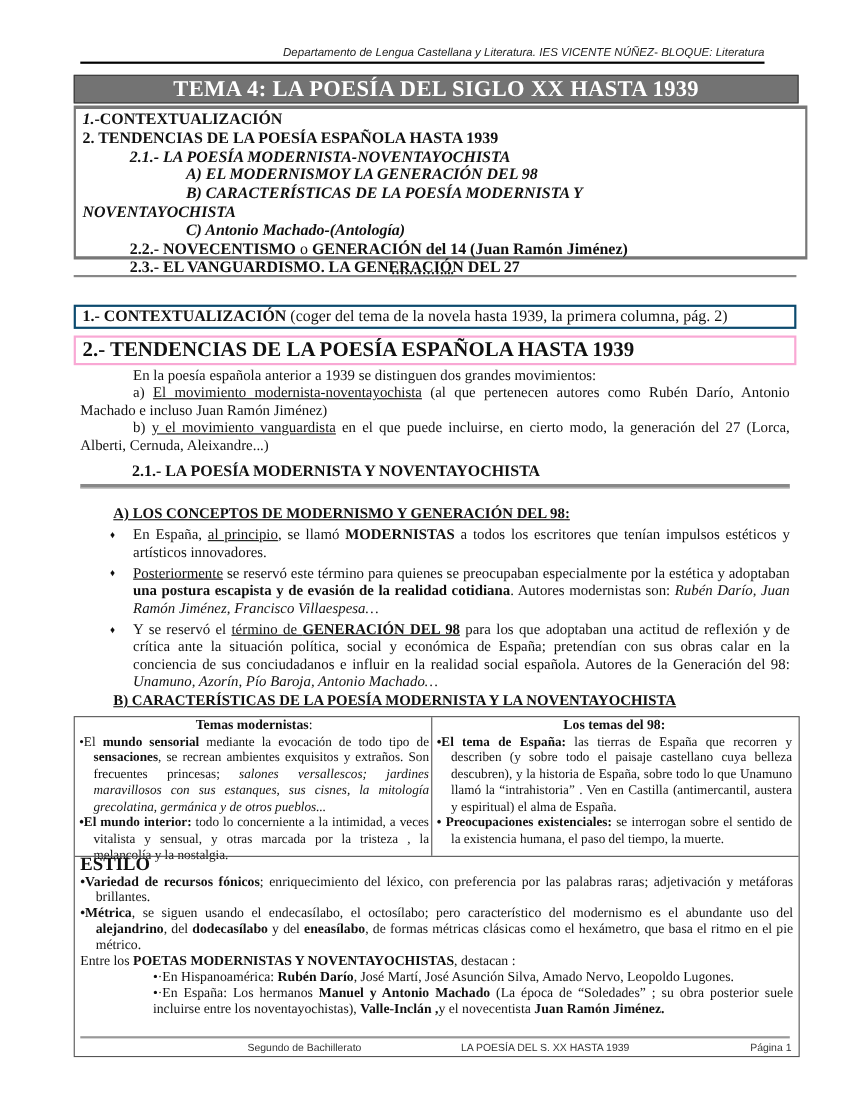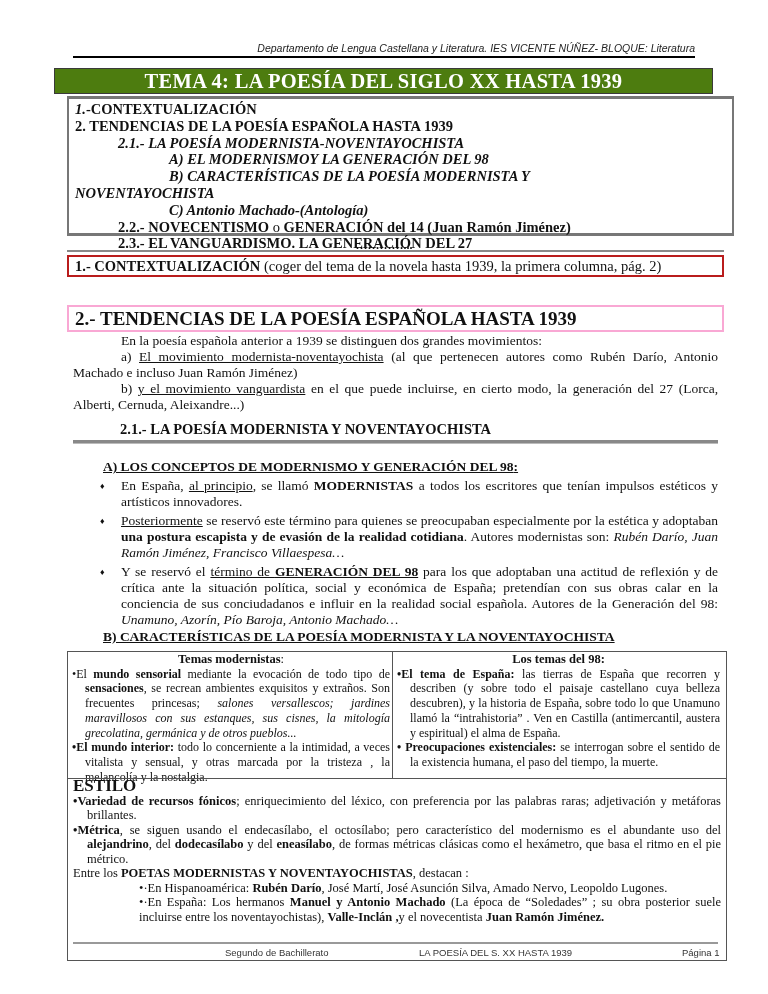--- a/index.html
+++ b/index.html
@@ -1,28 +1,28 @@
 <!DOCTYPE html>
 <html><head>
 <meta charset="utf-8">
 <style>
   html, body { margin:0; padding:0; background:#fff; }
   body { width:768px; height:994px; position:relative; overflow:hidden; font-family:"Liberation Serif", serif; color:#111; }
   .abs { position:absolute; }
   .hdr { left:73px; top:42px; width:622px; text-align:right; font-family:"Liberation Sans", sans-serif; font-style:italic; font-size:10.5px; color:#222; padding-bottom:2px; border-bottom:2px solid #000000; }
-  .title-bar { left:54px; top:68px; width:657px; height:24px; background:#4d7c0f; border:1px solid #3a3a3a; color:#fff; text-align:center; font-weight:bold; font-size:20.5px; line-height:25px; letter-spacing:0.3px; }
+  .title-bar { left:67px; top:68px; width:657px; height:24px; background:#737373; border:1px solid #3a3a3a; color:#fff; text-align:center; font-weight:bold; font-size:20.5px; line-height:25px; letter-spacing:0.3px; }
   .toc { left:67px; top:96px; width:667px; height:140px; border:2px solid #777; border-top-width:3px; border-bottom-width:3px; padding:2px 0 0 6px; box-sizing:border-box; font-size:14.5px; font-weight:bold; line-height:16.8px; }
   .toc div { white-space:nowrap; }
   .i1 { padding-left:43px; }
   .i2 { padding-left:94px; }
   .it { font-style:italic; }
   .nb { font-weight:normal; }
   .dots { left:0; width:768px; top:238px; text-align:center; font-weight:bold; font-size:12px; }
   .sep { left:67px; top:250px; width:657px; height:2px; background:#888; }
-  .box1 { left:67px; top:255px; width:657px; height:22px; border:2px solid #b91c1c; box-sizing:border-box; padding-left:6px; font-size:14.5px; line-height:18px; white-space:nowrap; }
+  .box1 { left:67px; top:277px; width:657px; height:22px; border:2px solid #0c4a6e; box-sizing:border-box; padding-left:6px; font-size:14.5px; line-height:18px; white-space:nowrap; }
   .box2 { left:67px; top:305px; width:657px; height:27px; border:2px solid #f9a8d4; box-sizing:border-box; padding-left:6px; font-size:19px; font-weight:bold; line-height:24px; }
   .para { font-size:13.5px; line-height:16px; text-align:justify; }
   .p1 { left:73px; top:333px; width:645px; }
   .p1 .ind { text-indent:48px; }
   u { text-decoration:underline; }
   .h21 { left:120px; top:421px; font-size:14.5px; font-weight:bold; }
   .rule21 { left:73px; top:440px; width:645px; height:3px; background:#888; border-bottom:1px solid #bbb; }
   .hA { left:103px; top:459px; font-size:13.5px; font-weight:bold; text-decoration:underline; }
   .bul { left:100px; width:618px; }
   .bul .b { position:absolute; left:0; font-size:9px; }

